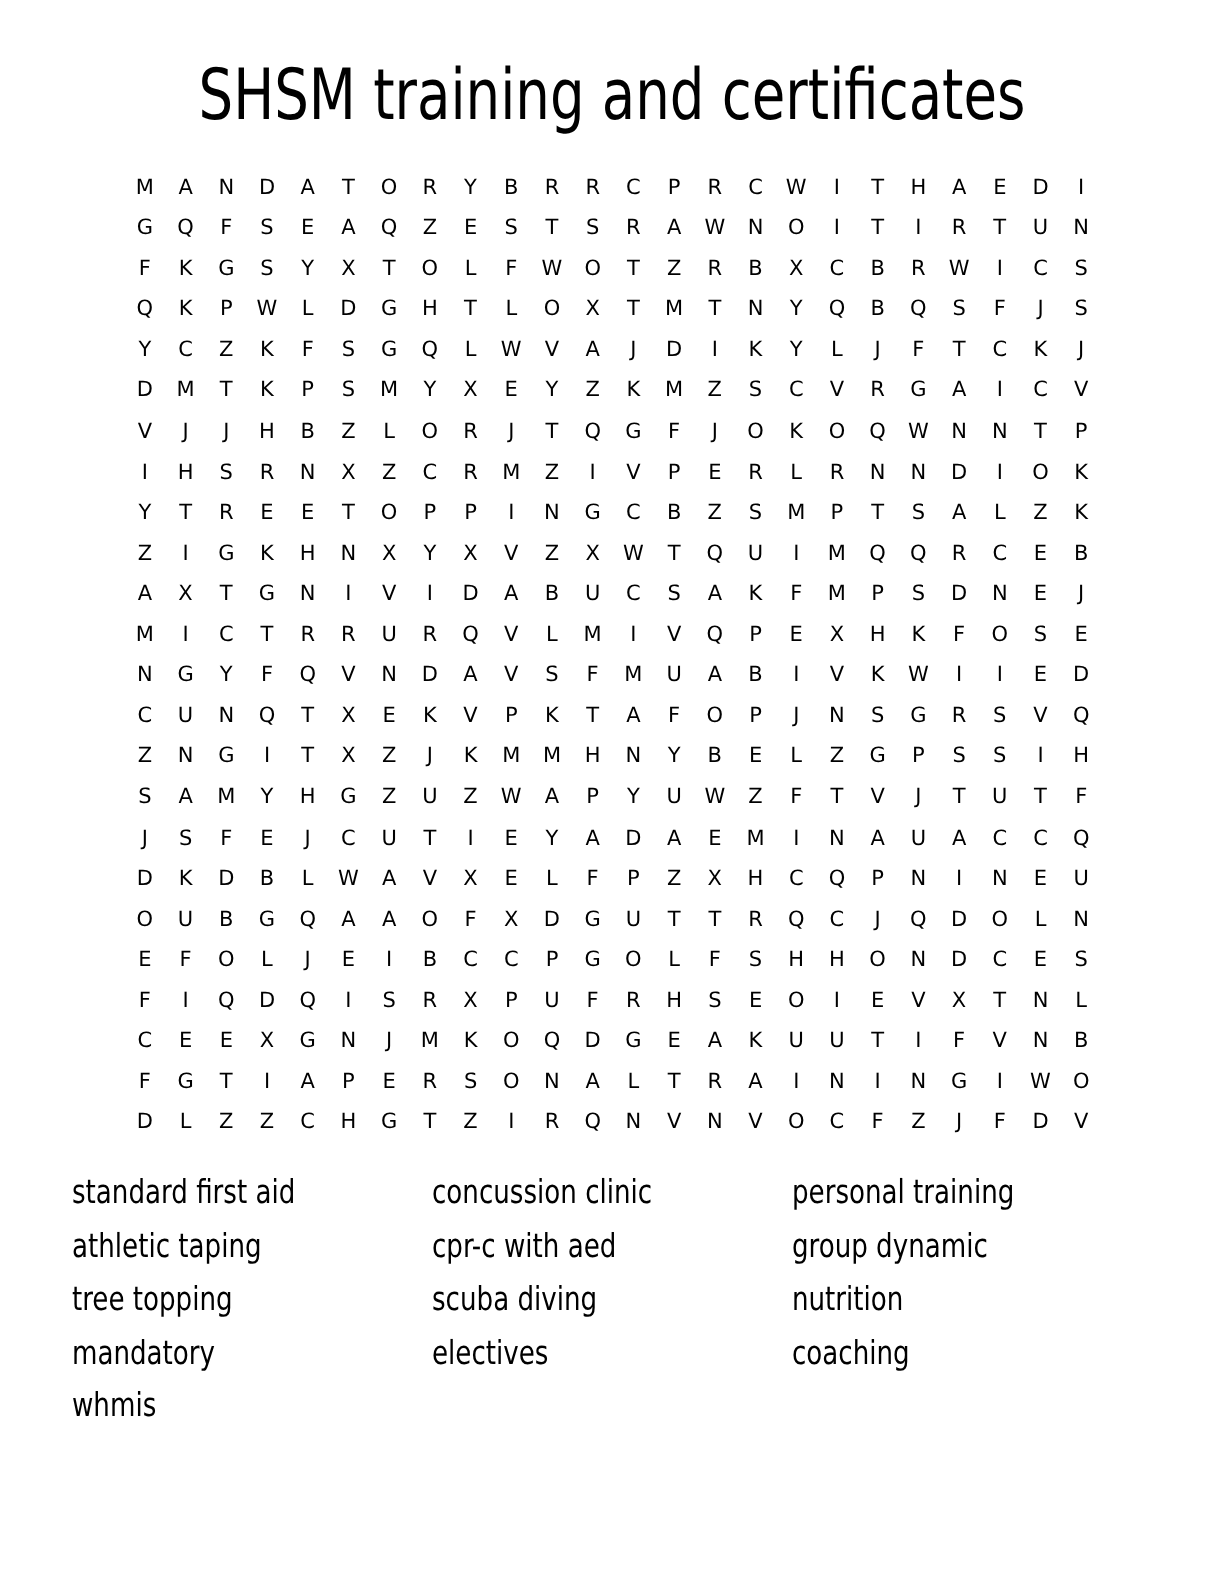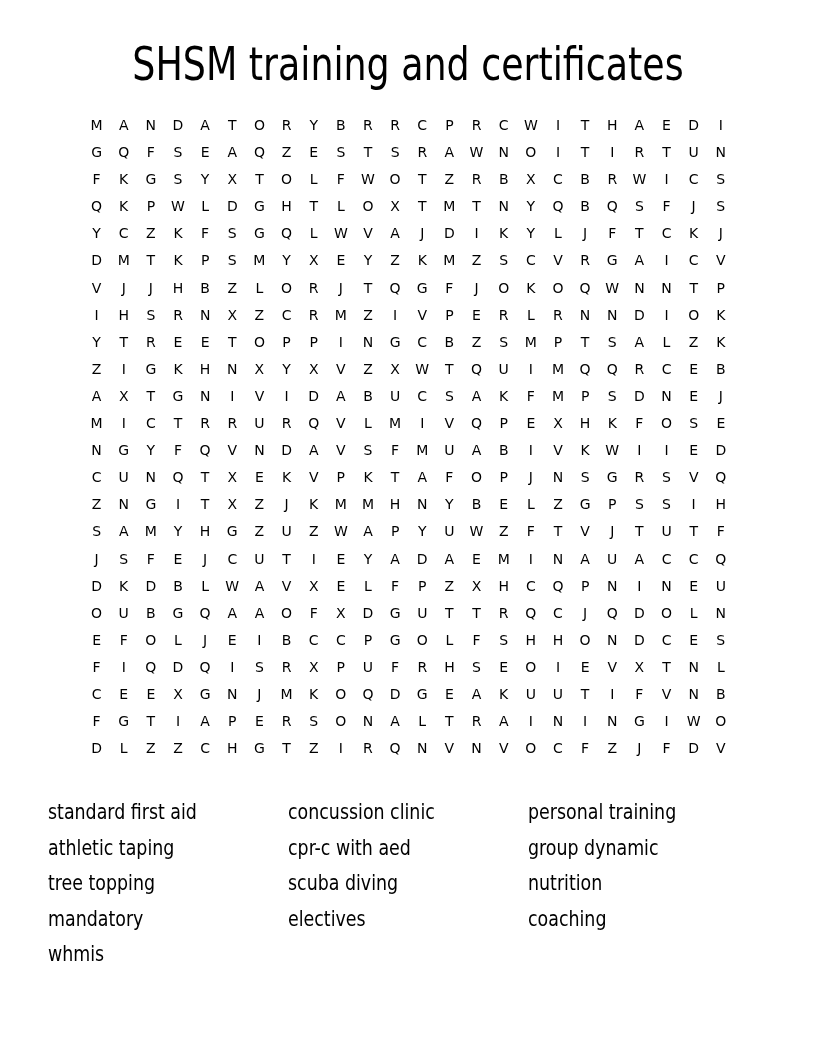--- a/index.html
+++ b/index.html
@@ -19,21 +19,21 @@
       display: grid;
       grid-template-columns: repeat(24, 27.15px);
       grid-auto-rows: 27.1px;
     }
     .cell {
       text-align: center; font-size: 14px; line-height: 27px;
       font-family: "DejaVu Sans", sans-serif;
       cursor: pointer;
     }
     .words {
-      position: absolute; left: 48px; top: 796px;
+      position: absolute; left: 48px; top: 780px;
       display: grid;
       grid-template-columns: 240px 240px 240px;
       grid-auto-rows: 35.5px;
       grid-auto-flow: row;
     }
     .word {
       font-size: 22px; line-height: 32px;
       font-family: "DejaVu Sans Condensed", "DejaVu Sans", sans-serif;
       transform: scaleX(0.88); transform-origin: left center;
       white-space: nowrap;

